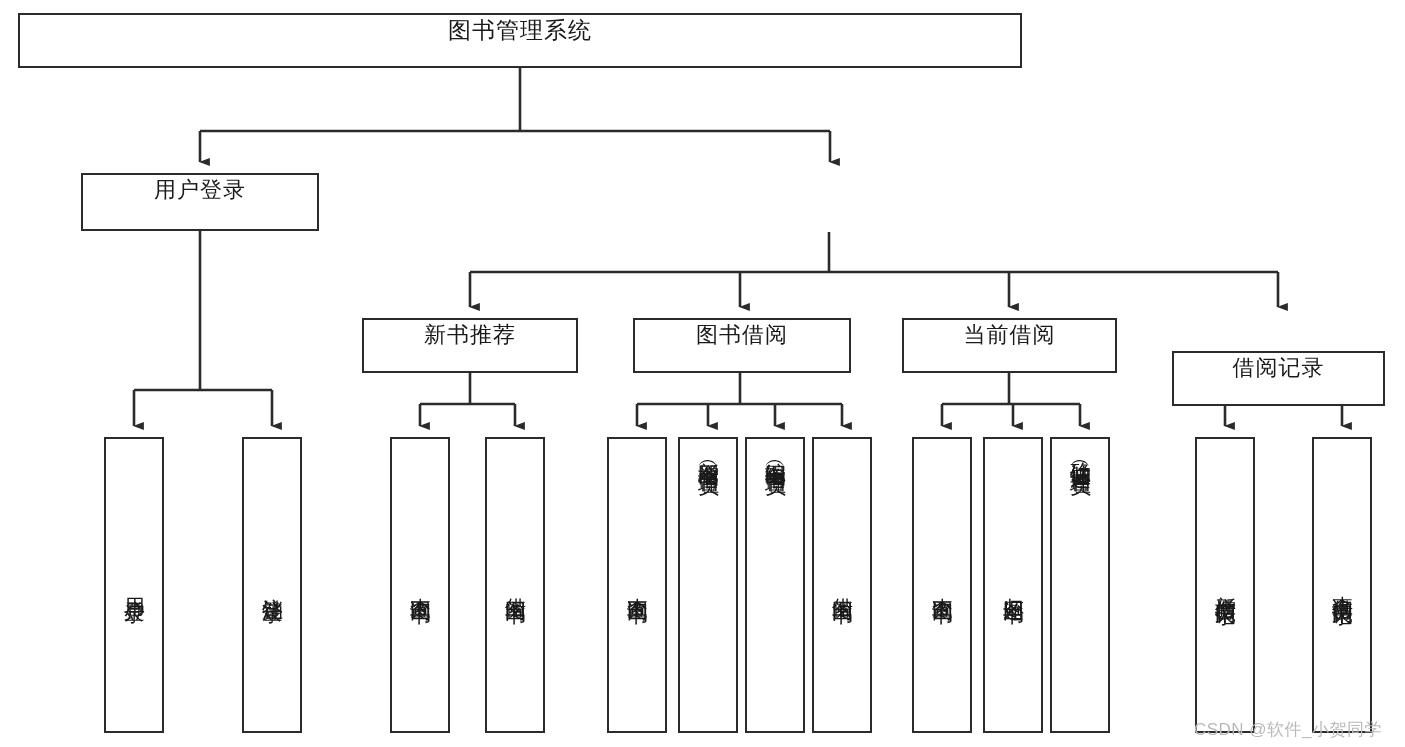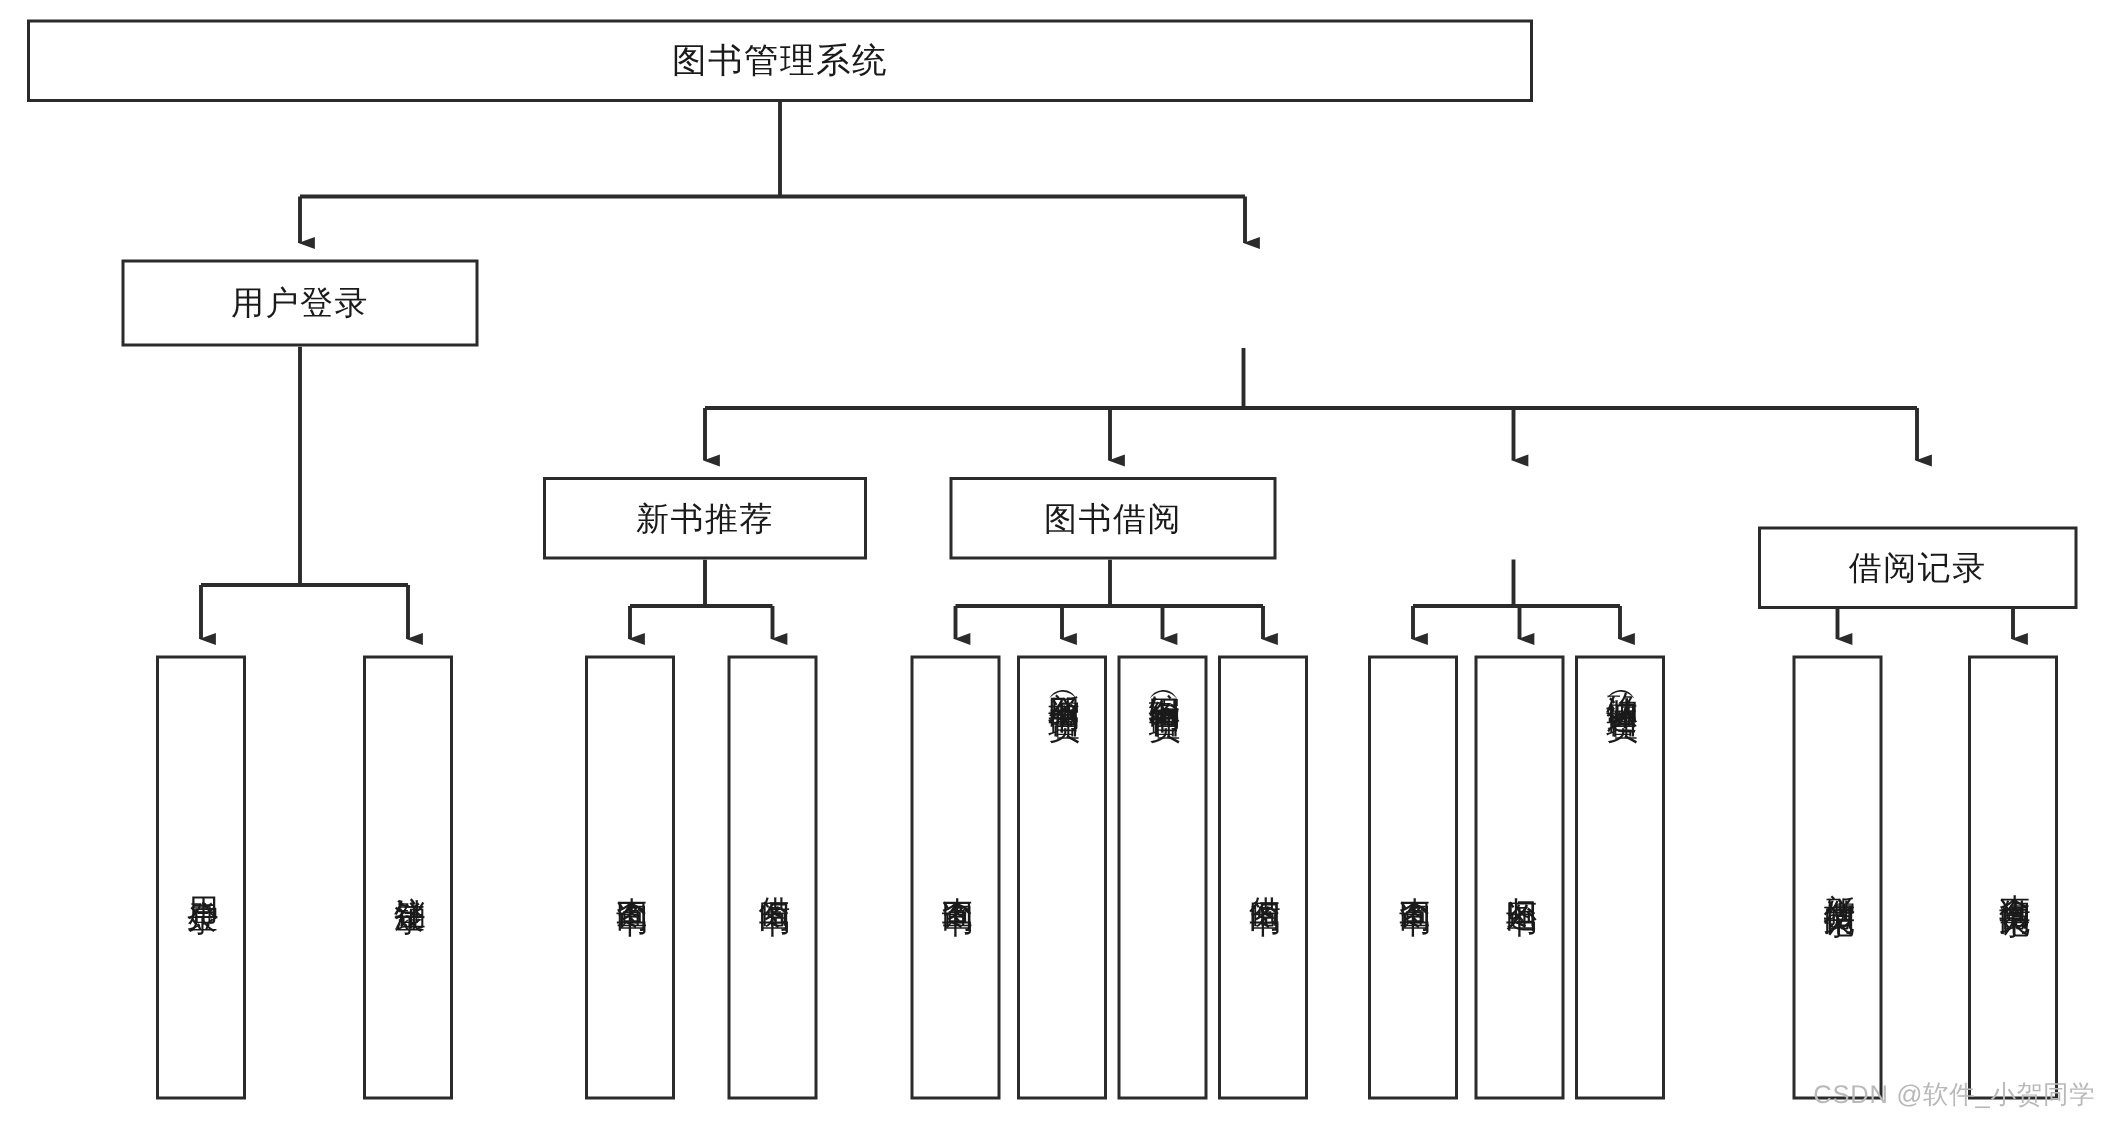--- a/index.html
+++ b/index.html
@@ -24,21 +24,20 @@
     width: 1405px;
     height: 747px;
     pointer-events: none;
   }
   .node {
     position: absolute;
     box-sizing: border-box;
     border: 2.4px solid #2b2b2b;
     background: #ffffff;
     display: flex;
-    align-items: center;
     justify-content: center;
     color: #1a1a1a;
   }
   .node.horiz {
     font-size: 22px;
     letter-spacing: 1px;
   }
   .node.root {
     font-size: 23px;
   }
@@ -54,21 +53,21 @@
     line-height: 1.18;
     letter-spacing: 2px;
     white-space: nowrap;
     text-align: center;
   }
   .leaf.toptext {
     align-items: flex-start;
   }
   #watermark {
     position: absolute;
-    right: 8px;
+    right: 23px;
     bottom: 6px;
     font-size: 17px;
     color: #b9b9b9;
     letter-spacing: 0.5px;
     white-space: nowrap;
     text-align: center;
   }
 </style>
 </head>
 <body>
@@ -132,20 +131,23 @@
   <div class="node horiz" style="left:81px; top:173px; width:238px; height:58px;">
     <span>用户登录</span>
   </div>
 
   <div class="node horiz" style="left:362px; top:318px; width:216px; height:55px;">
     <span>新书推荐</span>
   </div>
   <div class="node horiz" style="left:633px; top:318px; width:218px; height:55px;">
     <span>图书借阅</span>
   </div>
+  <div class="node horiz" style="left:902px; top:318px; width:215px; height:55px;">
+    <span>当前借阅</span>
+  </div>
   <div class="node horiz" style="left:1172px; top:318px; width:213px; height:55px;margin-top:33px;">
     <span>借阅记录</span>
   </div>
 
   <div class="node leaf" style="left:104px; top:437px; width:60px; height:296px;">
     <span class="vtext">用户登录</span>
   </div>
   <div class="node leaf" style="left:242px; top:437px; width:60px; height:296px;">
     <span class="vtext">注销登录</span>
   </div>

